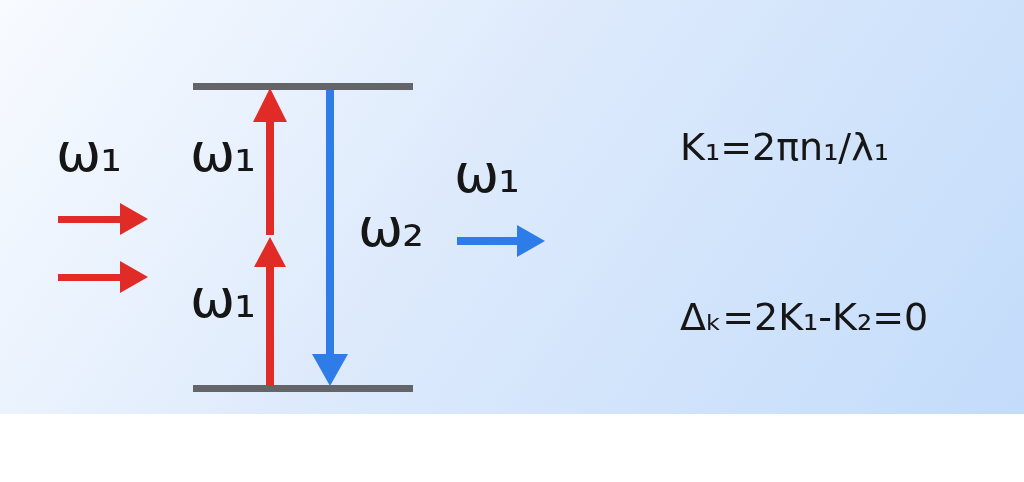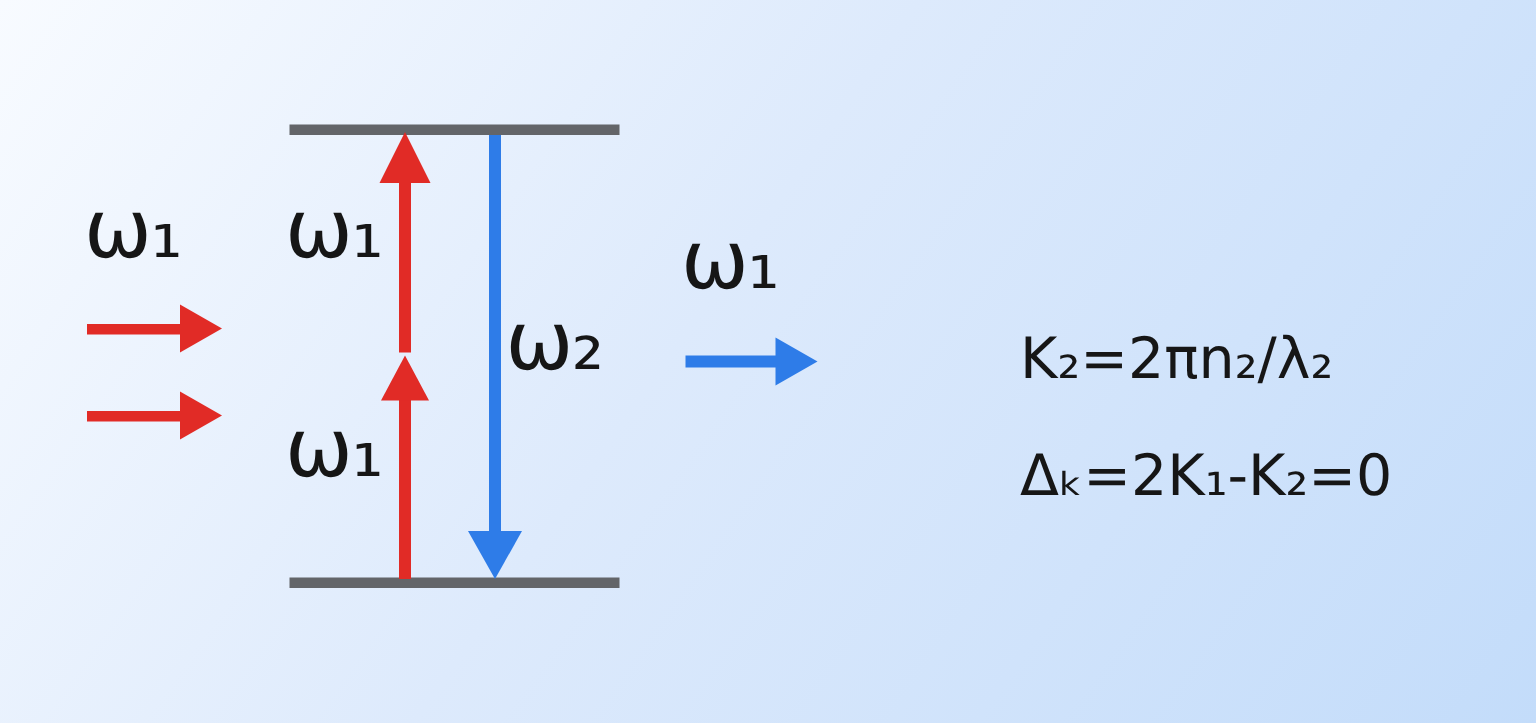--- a/index.html
+++ b/index.html
@@ -2,21 +2,21 @@
 <html><head>
 <meta charset="utf-8">
 <style>
   html, body { margin: 0; padding: 0; }
   body {
     font-family: "DejaVu Sans", "Liberation Sans", sans-serif;
     width: 1024px; height: 482px; overflow: hidden;
   }
   .canvas {
     position: relative;
-    width: 1024px; height: 482px;
+    width: 1024px; height: 414px;
     background: linear-gradient(125deg, var(--bg1) 0%, var(--bg2) 45%, var(--bg3) 100%);
     text-align: right;
   }
   
   .level {
     position: absolute;
     left: 193px; width: 220px; height: 7px;
     background: var(--level);
   }
   .level-top { top: 83px; }
@@ -68,21 +68,21 @@
     position: absolute;
     color: var(--text);
     font-size: 54px;
     line-height: 1;
     letter-spacing: -1px;
     white-space: nowrap;
   }
   #input-omega  { left: 56px;  top: 126px; }
   #pump-upper-omega { left: 190px; top: 126px; }
   #pump-lower-omega { left: 190px; top: 272px; }
-  #emission-omega   { left: 337px; top: 201px; }
+  #emission-omega   { left: 358px; top: 201px; }
   #output-omega     { left: 454px; top: 147px; }
 
   
   .eq {
     position: absolute;
     left: 680px;
     color: var(--text);
     font-size: 38px;
     line-height: 1.15;
     letter-spacing: 0px;
@@ -115,16 +115,16 @@
 
   <div class="shaft blue" id="output-shaft"></div>
   <div class="tri" id="output-head"></div>
 
   <div class="omega" id="input-omega">ω₁</div>
   <div class="omega" id="pump-upper-omega">ω₁</div>
   <div class="omega" id="pump-lower-omega">ω₁</div>
   <div class="omega" id="emission-omega">ω₂</div>
   <div class="omega" id="output-omega">ω₁</div>
 
-  <div class="eq" id="eq-k2">K₂=2πn₂/λ₂</div>
+  <div class="eq" id="eq-k1">K₁=2πn₁/λ₁</div>
   <div class="eq" id="eq-pm">Δₖ=2K₁-K₂=0</div>
 
 </div>
 
 </body></html>

